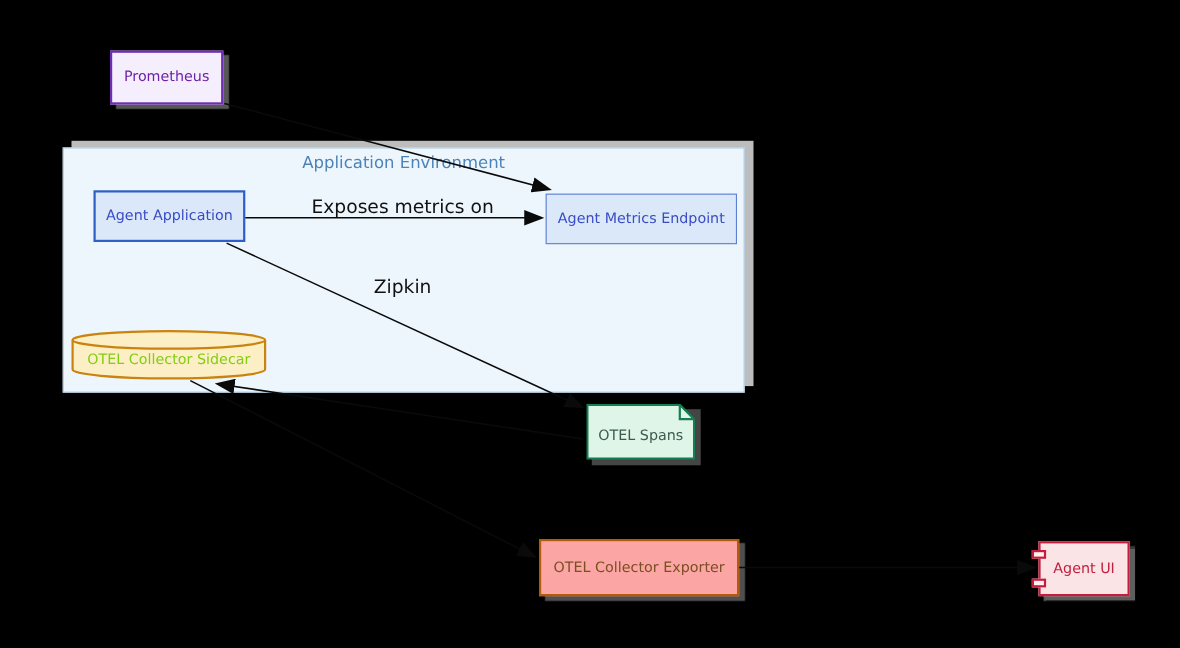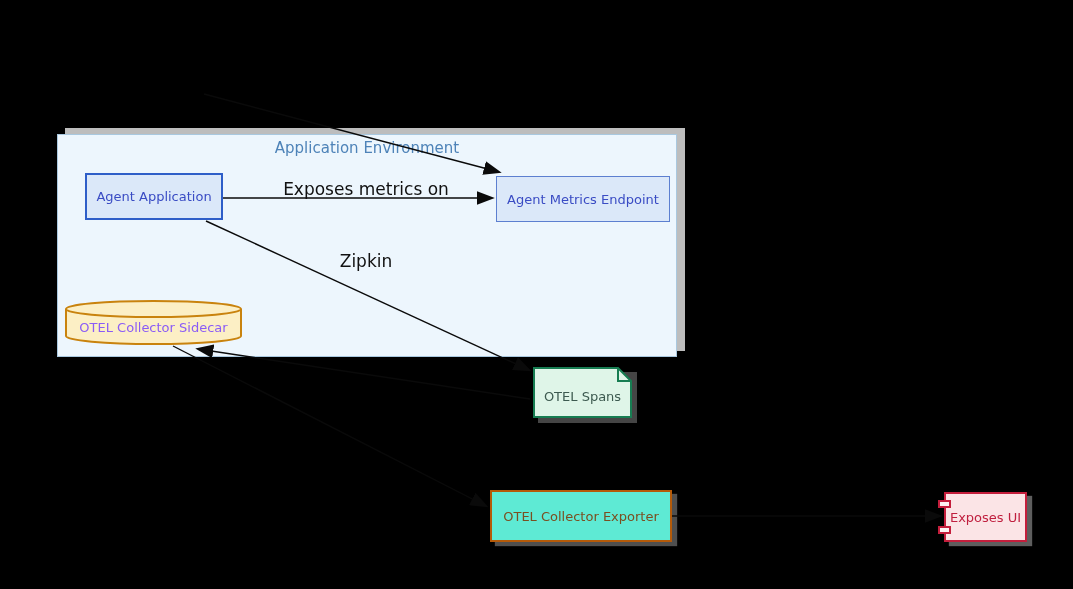--- a/index.html
+++ b/index.html
@@ -14,30 +14,30 @@
   #app-env{position:absolute;left:57px;top:134px;width:620px;height:223px;
            background:#EDF6FD;border:1px solid #A9C8DF;box-sizing:border-box;
            box-shadow:8px -6px 0 #BDBDBD;}
   #app-env-title{margin-top:4px;text-align:center;color:#4E83B8;font-size:15px;}
   
   #agent-application{left:85px;top:173px;width:138px;height:47px;background:#DBE8F9;
                      border:2px solid #2E5EC8;color:#3A4CC4;}
   #agent-metrics-endpoint{left:496px;top:176px;width:174px;height:46px;background:#DBE8F9;
                           border:1.5px solid #5C7FD0;color:#3A4CC4;}
   
-  #otel-collector-sidecar{left:64px;top:299px;width:179px;height:48px;color:#8b5cf6;}
+  #otel-collector-sidecar{left:64px;top:299px;width:179px;height:48px;color:#84cc16;}
   #otel-collector-sidecar svg{position:absolute;inset:0;}
   #otel-collector-sidecar .lbl{position:relative;top:4px;}
   
   #otel-spans-shadow{position:absolute;left:538px;top:372px;width:99px;height:51px;background:#454545;}
   #otel-spans{left:533px;top:367px;width:99px;height:51px;color:#3D5A50;}
   #otel-spans svg{position:absolute;inset:0;}
   #otel-spans .lbl{position:relative;top:4px;text-align:center;}
   
-  #otel-collector-exporter{left:490px;top:490px;width:182px;height:52px;background:#5eead4;
+  #otel-collector-exporter{left:490px;top:490px;width:182px;height:52px;background:#fca5a5;
                            border:2px solid #B45A09;color:#7A4F21;box-shadow:5px 4px 1px #4F4F4F;}
   
   #zipkin-ui{left:944px;top:492px;width:83px;height:50px;background:#FBE4E6;
              border:2px solid #C41E3C;color:#C01F3F;box-shadow:5px 4px 1px #5E5E5E;}
   .comp-tab{position:absolute;left:-8px;width:13px;height:8px;background:#FDF1F2;
             border:2px solid #C41E3C;box-sizing:border-box;}
   #zipkin-tab-top{top:6px;}
   #zipkin-tab-bottom{bottom:6px;}
   
   #edge-layer{position:absolute;left:0;top:0;z-index:50;pointer-events:none;}
@@ -45,20 +45,23 @@
   .edge-label{position:absolute;z-index:51;color:#111;font-size:17px;white-space:nowrap;
               transform:translate(-50%,-50%);pointer-events:none;}
   #label-exposes{left:366px;top:189px;}
   #label-emits{left:366px;top:261px;}
 </style>
 </head>
 <body>
 
 <div id="canvas">
 
+  <div class="node" id="prometheus">
+    <span>Prometheus</span>
+  </div>
 
   <div id="app-env">
     <div id="app-env-title">Application Environment</div>
   </div>
 
   <div class="node" id="agent-application">
     <span>Agent Application</span>
   </div>
 
   <div class="node" id="agent-metrics-endpoint">
@@ -82,21 +85,21 @@
     <span class="lbl">OTEL Spans</span>
   </div>
 
   <div class="node" id="otel-collector-exporter">
     <span>OTEL Collector Exporter</span>
   </div>
 
   <div class="node" id="zipkin-ui">
     <div class="comp-tab" id="zipkin-tab-top"></div>
     <div class="comp-tab" id="zipkin-tab-bottom"></div>
-    <span>Exposes UI</span>
+    <span>Agent UI</span>
   </div>
 
   <div class="edge-label" id="label-exposes">Exposes metrics on</div>
   <div class="edge-label" id="label-emits">Zipkin</div>
 
   <svg id="edge-layer" width="1073" height="589" viewBox="0 0 1073 589">
     <defs>
       <marker id="ah" markerWidth="13" markerHeight="10" refX="11" refY="5" orient="auto">
         <path d="M0 0 L13 5 L0 10 z" fill="#0a0a0a"></path>
       </marker>

